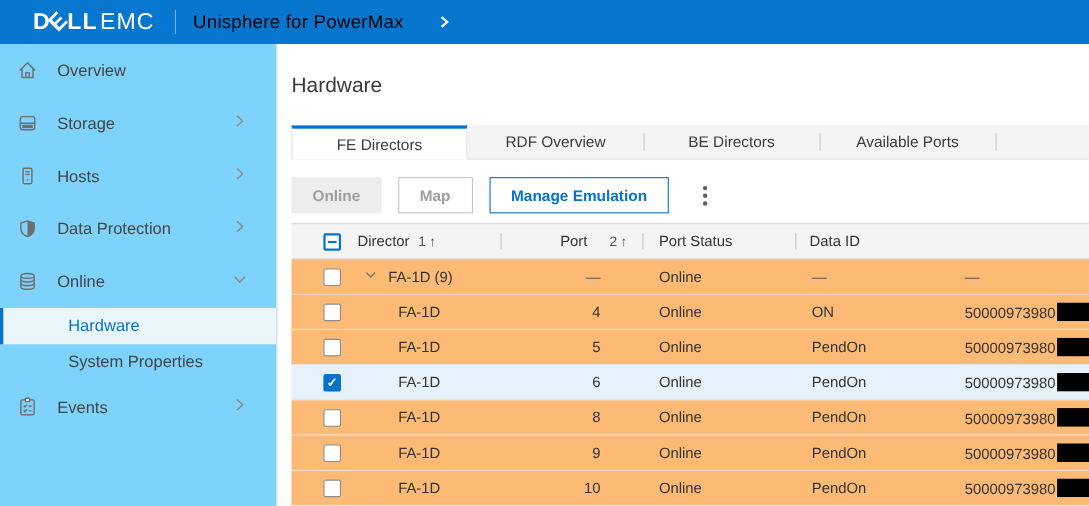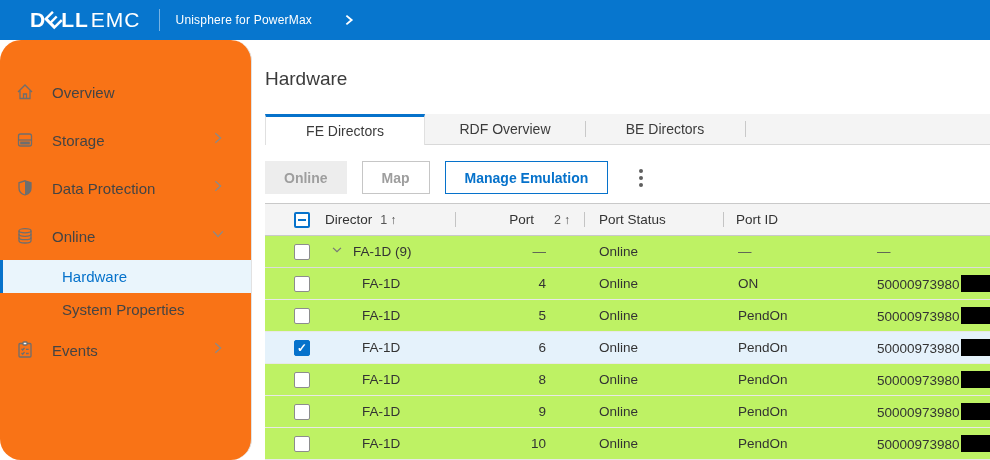--- a/index.html
+++ b/index.html
@@ -7,33 +7,33 @@
     font-family:"Liberation Sans", sans-serif; color:#333; }
   .app { width:990px; height:460px; display:flex; flex-direction:column; }
 
   
   .topbar { height:40px; background:#0776CE; display:flex; align-items:center; flex:0 0 40px; }
   .brand { display:flex; align-items:baseline; margin-left:30px; color:#fff; }
   .brand .dell { font-size:21px; font-weight:bold; letter-spacing:1px; }
   .brand .dell .tiltE { display:inline-block; transform:rotate(-45deg); }
   .brand .emc { font-size:21px; font-weight:300; letter-spacing:1px; margin-left:2px; }
   .topbar-sep { width:1px; height:22px; background:rgba(255,255,255,.45); margin:0 16px 0 18px; }
-  .product { color:#ffffff; font-size:12px; font-weight:500; letter-spacing:.2px; }
+  .product { color:#000000; font-size:17px; font-weight:500; letter-spacing:.2px; }
   .crumb-chev { margin-left:30px; display:flex; align-items:center; }
   .array-sel { display:flex; align-items:center; margin-left:32px; cursor:pointer; }
   .array-id { color:#fff; font-size:17px; font-weight:bold; letter-spacing:.5px; }
   .redact-lg { display:inline-block; width:72px; height:27px; background:#000; margin-left:2px; vertical-align:middle; }
   .caret-down { width:0; height:0; border-left:5px solid transparent; border-right:5px solid transparent;
     border-top:6px solid #fff; margin-left:24px; }
 
   
   .body { flex:1; display:flex; min-height:0; }
 
   
-  .sidebar { width:252px; flex:0 0 252px; border-right:1px solid #E2E2E2; padding-top:28px; background:#f97316;border-radius:21px; }
+  .sidebar { width:252px; flex:0 0 252px; border-right:1px solid #E2E2E2; padding-top:0; background:#7dd3fc; }
   .nav-item { height:48px; display:flex; align-items:center; padding:0 26px 0 15px; cursor:pointer; color:#444; }
   .nav-item .ico { width:20px; height:20px; flex:0 0 20px; display:flex; align-items:center; justify-content:center; }
   .nav-item .lbl { margin-left:17px; font-size:15px; }
   .nav-item .spacer { flex:1; }
   .nav-sub { height:33px; display:flex; align-items:center; padding-left:62px; font-size:15px; color:#444; cursor:pointer; }
   .nav-sub.active { background:#EAF5FC; color:#0672CB; border-left:3px solid #0672CB; padding-left:59px; }
   svg.sideicon { stroke:#6E6E6E; fill:none; stroke-width:1.3; }
   svg.chev { stroke:#8A8A8A; fill:none; stroke-width:1.5; }
 
   
@@ -58,21 +58,21 @@
   .btn.disabled-fill { background:#EDEDED; border:none; color:#9E9E9E; cursor:default; }
   .btn.primary { border:1px solid #0672CB; color:#0672CB; }
   .btn.disabled-outline { border:1px solid #C6C6C6; color:#9E9E9E; cursor:default; }
   .kebab { margin-left:10px; display:flex; flex-direction:column; gap:3px; padding:4px 6px; cursor:pointer; }
   .kebab i { width:4px; height:4px; border-radius:50%; background:#5f5f5f; display:block; }
 
   
   .table { margin-top:9px; border-top:1px solid #C9C9C9; font-size:13.5px; }
   .tr, .thead { display:grid; grid-template-columns:53px 137px 129px 139px 141px 1fr; align-items:center; }
   .thead { height:32px; background:#F4F4F4; border-bottom:1px solid #C9C9C9; color:#333; font-weight:500; }
-  .tr { height:32px; border-bottom:1px solid #E8E8E8; background:#bef264; }
+  .tr { height:32px; border-bottom:1px solid #E8E8E8; background:#fdba74; }
   .tr.group { border-bottom:1px solid #DCDCDC; }
   .tr.sel { background:#E5F2FB; }
   .td-check { padding-left:29px; display:flex; align-items:center; }
   .th-dir, .td-dir { display:flex; align-items:center; }
   .th-dir { padding-left:7px; gap:8px; }
   .td-dir.group-dir { padding-left:12px; gap:9px; }
   .td-dir.child-dir { padding-left:44px; }
   .th-port { display:flex; align-items:center; justify-content:flex-end; padding-right:14px; gap:20px; }
   .td-port { text-align:right; padding-right:38px; }
   .th-ds,.td-ds,.th-ps,.td-ps { padding-left:15px; }
@@ -137,20 +137,36 @@
         </span>
         <span class="lbl">Storage</span>
         <span class="spacer"></span>
         <span>
           <svg class="chev" width="14" height="14" viewBox="0 0 16 16">
               <polyline points="5 2.5 11 8 5 13.5"></polyline>
             </svg>
         </span>
       </div>
 
+      <div class="nav-item">
+        <span class="ico">
+          <svg class="sideicon" width="20" height="20" viewBox="0 0 20 20">
+              <rect x="6" y="3" width="8" height="14" rx="1"></rect>
+              <path d="M8 6 H12 M8 8.5 H12"></path>
+              <circle cx="10" cy="13.5" r="0.8" fill="#6E6E6E" stroke="none"></circle>
+            </svg>
+        </span>
+        <span class="lbl">Hosts</span>
+        <span class="spacer"></span>
+        <span>
+          <svg class="chev" width="14" height="14" viewBox="0 0 16 16">
+              <polyline points="5 2.5 11 8 5 13.5"></polyline>
+            </svg>
+        </span>
+      </div>
 
       <div class="nav-item">
         <span class="ico">
           <svg class="sideicon" width="20" height="20" viewBox="0 0 20 20">
               <path d="M10 2.8 L16 4.8 V10 C16 13.8 13.5 16 10 17 C6.5 16 4 13.8 4 10 V4.8 Z"></path>
               <path d="M10 2.8 L16 4.8 V10 C16 13.8 13.5 16 10 17 Z" fill="#6E6E6E" stroke="none"></path>
             </svg>
         </span>
         <span class="lbl">Data Protection</span>
         <span class="spacer"></span>
@@ -206,20 +222,21 @@
     </div>
 
     <div class="main">
 
       <div class="page-title">Hardware</div>
 
       <div class="tabs">
         <div class="tab active">FE Directors</div>
         <div class="tab inactive">RDF Overview</div>
         <div class="tab inactive">BE Directors</div>
+        <div class="tab inactive">Available Ports</div>
         <div class="tab-filler"></div>
       </div>
 
       <div class="toolbar">
         <button class="btn disabled-fill">Online</button>
         <button class="btn disabled-outline">Map</button>
         <button class="btn primary">Manage Emulation</button>
         <div class="kebab">
             <i></i>
             <i></i>
@@ -241,21 +258,21 @@
               </span>
           </div>
           <div class="th-port coldiv">
             <span>Port</span>
             <span class="sort">
                 <span>2</span>
                 <span class="arr">↑</span>
               </span>
           </div>
           <div class="th-ps coldiv">Port Status</div>
-          <div class="th-pid coldiv">Port ID</div>
+          <div class="th-pid coldiv">Data ID</div>
         </div>
 
         <div class="tr group">
           <div class="td-check">
               <span class="cb"></span>
             </div>
           <div class="td-dir group-dir">
             <span><svg width="14" height="14" viewBox="0 0 16 16">
                   <polyline points="3.5 5.5 8 10 12.5 5.5" fill="none" stroke="#777" stroke-width="1.4"></polyline>
                 </svg></span>

